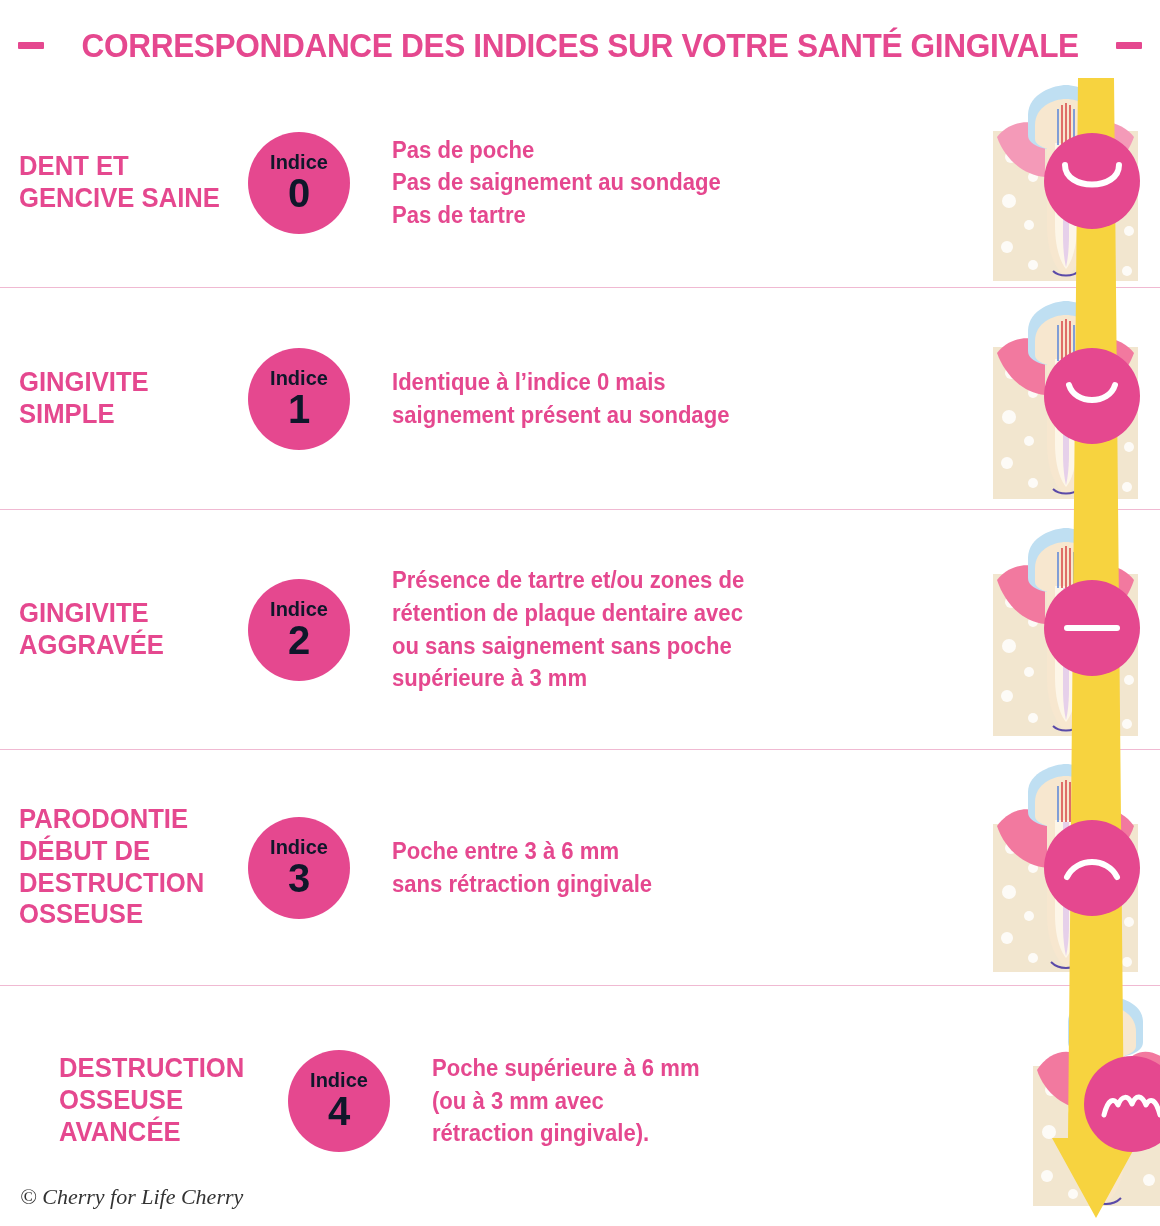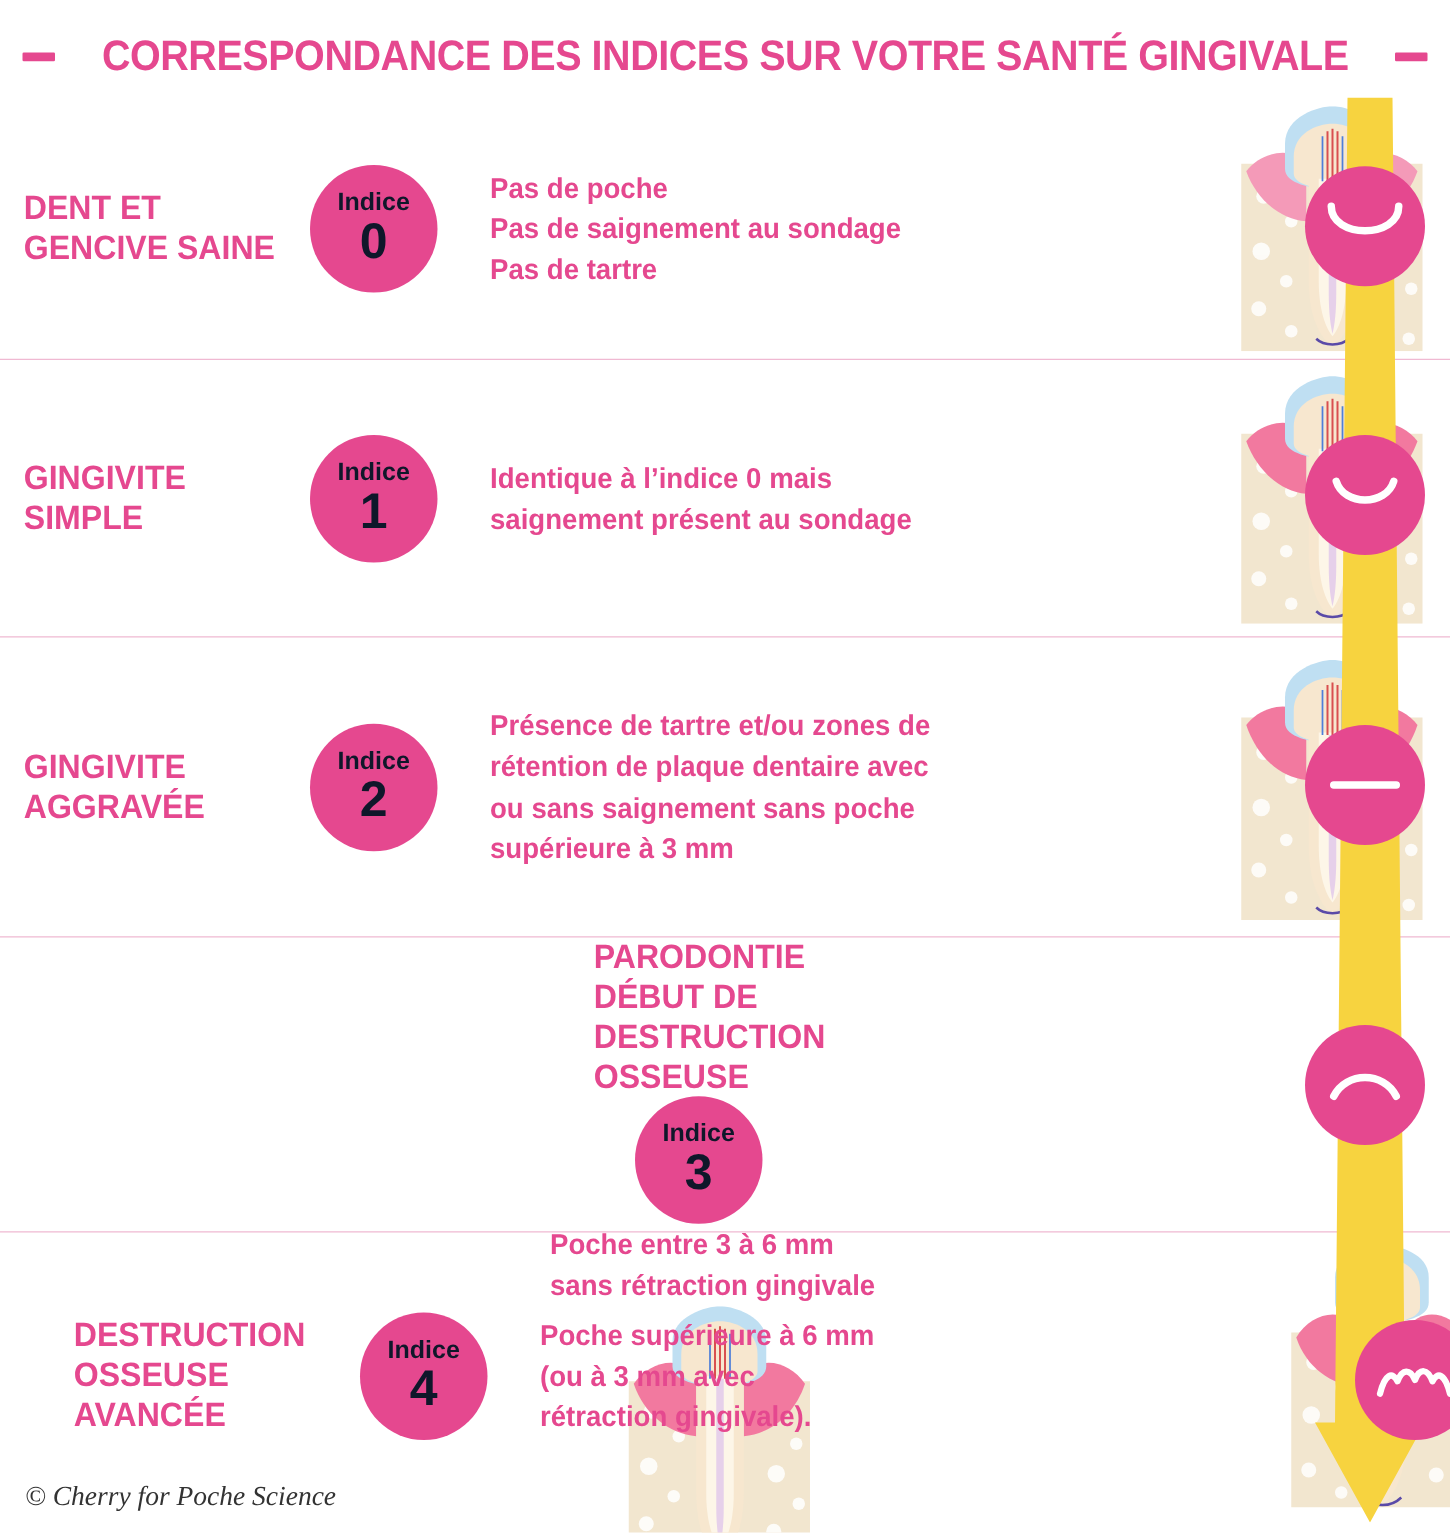--- a/index.html
+++ b/index.html
@@ -278,21 +278,21 @@
         <path d="M70,202 C76,208 90,208 96,202" stroke="#5a4aa8" stroke-width="2" fill="none"></path>
       </svg>
     </div>
     <div class="face" style="top:70px;">
       <svg width="60" height="14" viewBox="0 0 60 14">
         <line x1="5" y1="7" x2="55" y2="7" stroke="#ffffff" stroke-width="6" stroke-linecap="round"></line>
       </svg>
     </div>
   </div>
 
-  <div class="row" style="height:236px;flex-direction:column;">
+  <div class="row" style="height:236px;">
     <div class="row-label">PARODONTIE
 DÉBUT DE
 DESTRUCTION
 OSSEUSE</div>
     <div class="badge">
       <span class="badge-word">Indice</span>
       <span class="badge-num">3</span>
     </div>
     <div class="row-desc">Poche entre 3 à 6 mm
 sans rétraction gingivale</div>
@@ -376,13 +376,13 @@
     </div>
     <div class="face" style="top:70px;">
       <svg width="66" height="30" viewBox="0 0 66 30">
         <path d="M5,26 C9,10 15,8 19,16 C23,6 29,6 33,15 C37,5 43,6 47,16 C51,8 57,10 61,26" stroke="#ffffff" stroke-width="5" fill="none" stroke-linecap="round" stroke-linejoin="round"></path>
       </svg>
     </div>
   </div>
 
 </div>
 
-<div class="footer">© Cherry for Poche Science</div>
+<div class="footer">© Cherry for Life Cherry</div>
 
 </body></html>

